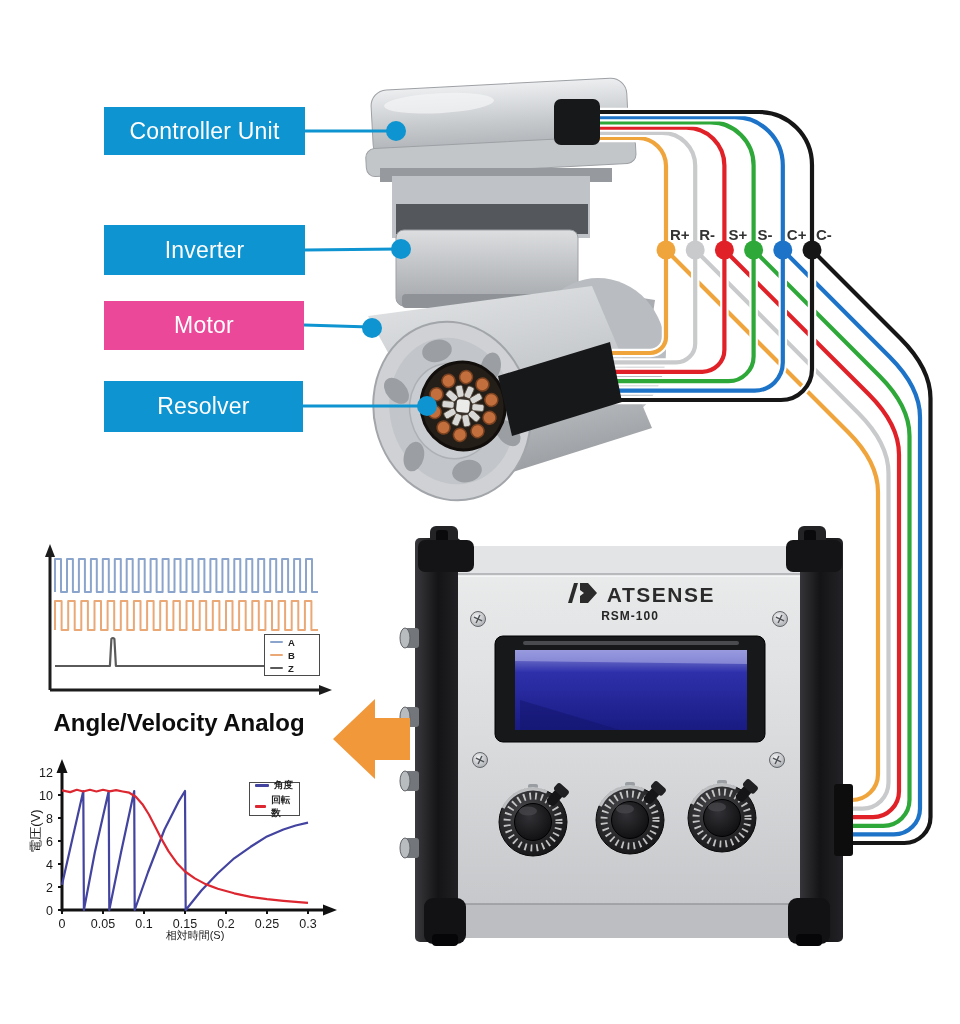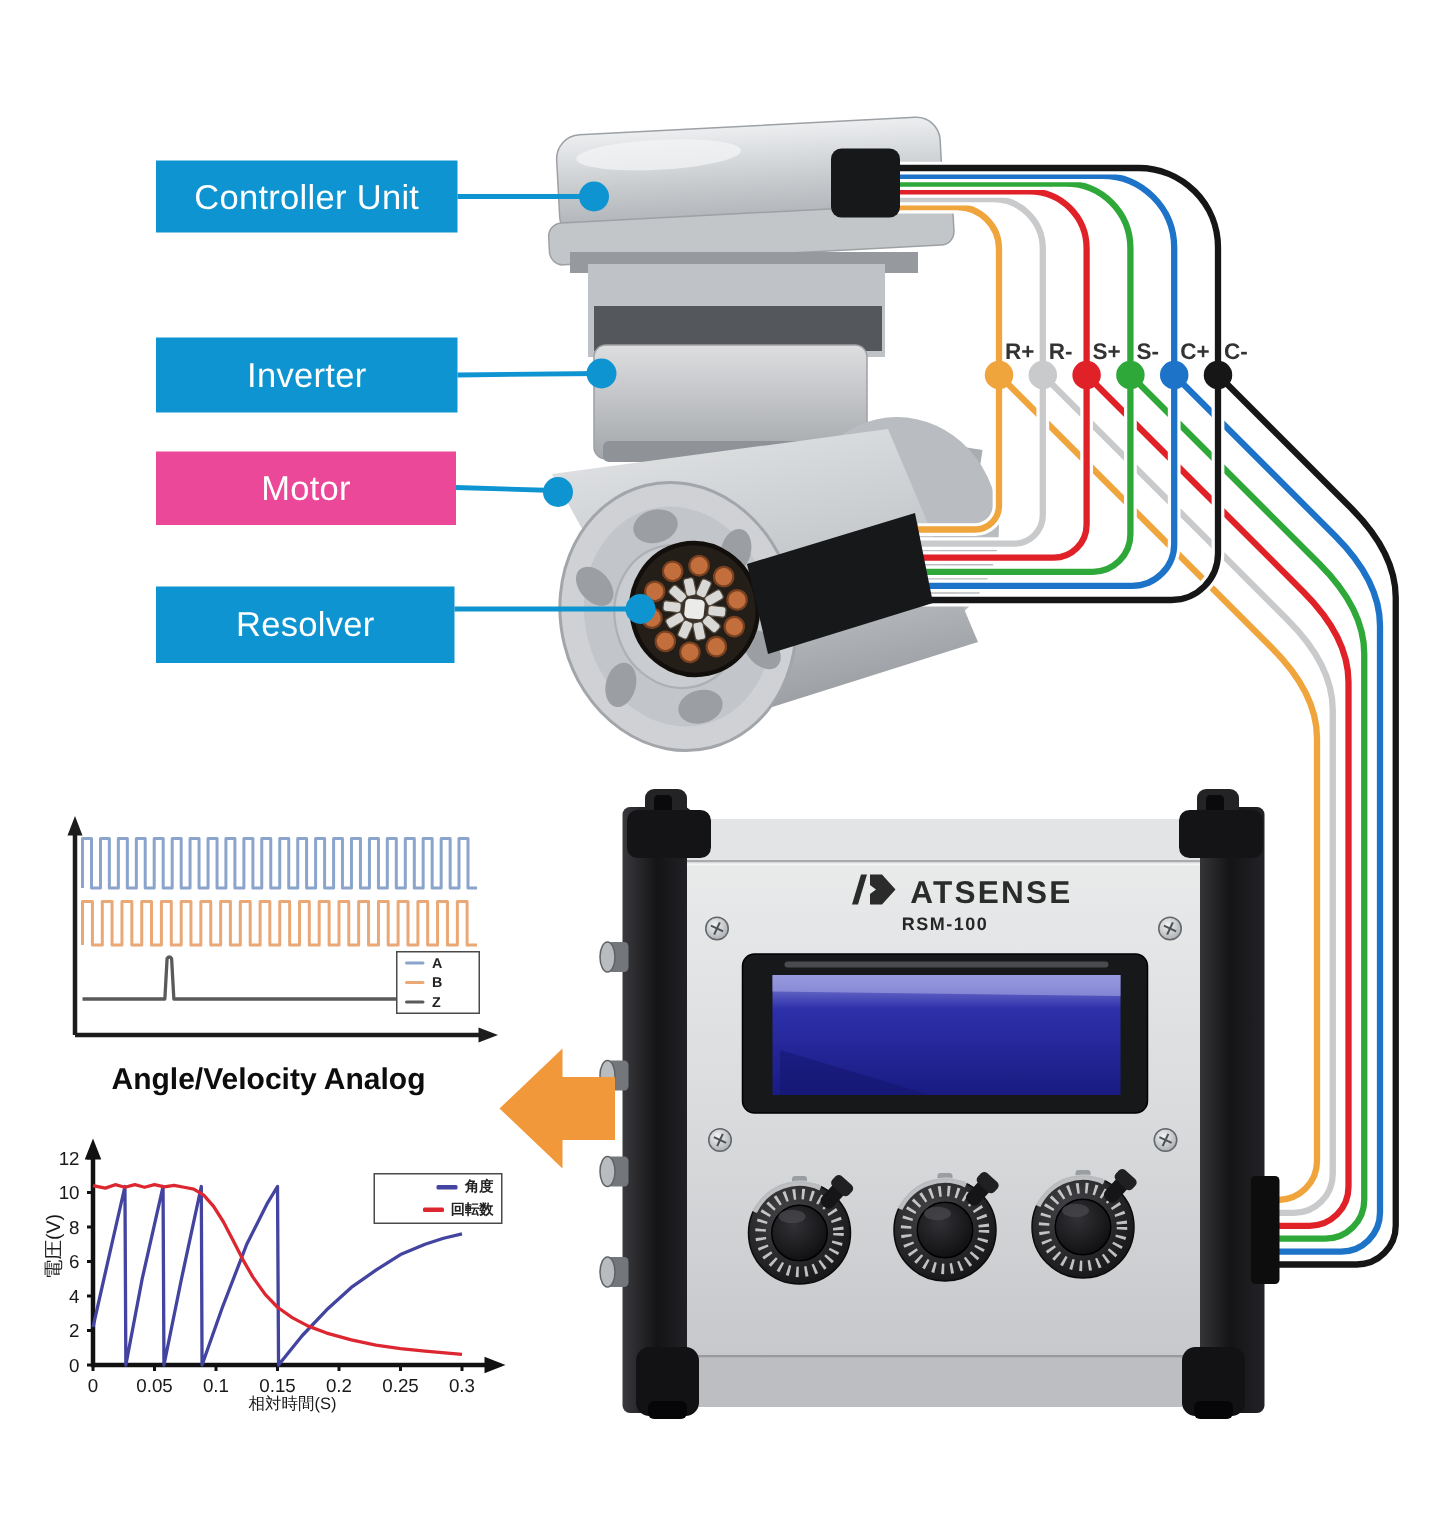--- a/index.html
+++ b/index.html
@@ -9,29 +9,29 @@
   .overlay{position:absolute;}
   .label-box{position:absolute;display:flex;align-items:center;justify-content:center;
              color:#fff;font-weight:400;font-size:23px;letter-spacing:.2px;}
   #lb0{left:104px;top:107px;width:201px;height:48px;}
   #lb1{left:104px;top:225px;width:201px;height:50px;}
   #lb2{left:104px;top:301px;width:200px;height:49px;}
   #lb3{left:104px;top:381px;width:199px;height:51px;}
   .wire-label{position:absolute;font-size:15px;font-weight:700;color:#333;
               text-shadow:0 0 3px #fff,0 0 3px #fff;white-space:nowrap;}
   #abz-title{left:30px;top:501px;width:310px;text-align:center;font-size:26px;font-weight:700;color:#0d0d0d;}
-  #av-title{left:45px;top:707px;width:268px;text-align:center;font-size:20px;font-weight:700;color:#0d0d0d;line-height:1.32;}
+  #av-title{left:45px;top:707px;width:268px;text-align:center;font-size:24px;font-weight:700;color:#0d0d0d;line-height:1.32;}
   #brand-row{left:545px;top:581px;width:170px;display:flex;align-items:center;justify-content:flex-end;gap:7px;}
   #brand-row .brand-text{font-size:21px;font-weight:700;letter-spacing:1.5px;color:#2b2b2b;}
   #model-row{left:545px;top:609px;width:170px;text-align:center;font-size:12px;font-weight:700;
              letter-spacing:1px;color:#262626;}
   .legend{position:absolute;background:#fff;border:1.6px solid #4a4a4a;display:flex;flex-direction:column;
           justify-content:center;gap:2px;padding:2px 5px;box-sizing:border-box;}
   #legend1{left:264px;top:634px;width:56px;height:42px;}
-  #legend2{left:249px;top:782px;width:86px;height:34px;align-items:flex-end;}
+  #legend2{left:249px;top:782px;width:51px;height:34px;}
   .lg-row{display:flex;align-items:center;gap:5px;}
   .lg-swatch{display:inline-block;border-radius:1px;}
   #legend1 .lg-swatch{width:13px;height:2.6px;}
   #legend2 .lg-swatch{width:14px;height:3px;}
   #legend1 .lg-label{font-size:9.5px;color:#222;font-weight:600;}
   #legend2 .lg-label{font-size:9.5px;color:#222;font-weight:600;}
   #xlabel2{left:100px;top:928px;width:190px;text-align:center;font-size:11px;color:#1a1a1a;}
   #ylabel2{left:6px;top:822px;width:60px;text-align:center;font-size:13px;color:#1a1a1a;
            transform:rotate(-90deg);transform-origin:center;}
 </style>
@@ -308,21 +308,21 @@
 
 <div class="label-box" id="lb0" style="background: rgb(14, 148, 208);">
       <span>Controller Unit</span>
     </div>
 <div class="label-box" id="lb1" style="background: rgb(14, 148, 208);">
       <span>Inverter</span>
     </div>
 <div class="label-box" id="lb2" style="background: #ec4899;">
       <span>Motor</span>
     </div>
-<div class="label-box" id="lb3" style="background: rgb(14, 148, 208); margin-top: 10px;">
+<div class="label-box" id="lb3" style="background: rgb(14, 148, 208);">
       <span>Resolver</span>
     </div>
 
 <div id="wire-labels">
       <span class="wire-label" style="left: 670px; top: 226px;">R+</span>
       <span class="wire-label" style="left: 699.2px; top: 226px;">R-</span>
       <span class="wire-label" style="left: 728.4px; top: 226px;">S+</span>
       <span class="wire-label" style="left: 757.6px; top: 226px;">S-</span>
       <span class="wire-label" style="left: 786.8px; top: 226px;">C+</span>
       <span class="wire-label" style="left: 816px; top: 226px;">C-</span>

